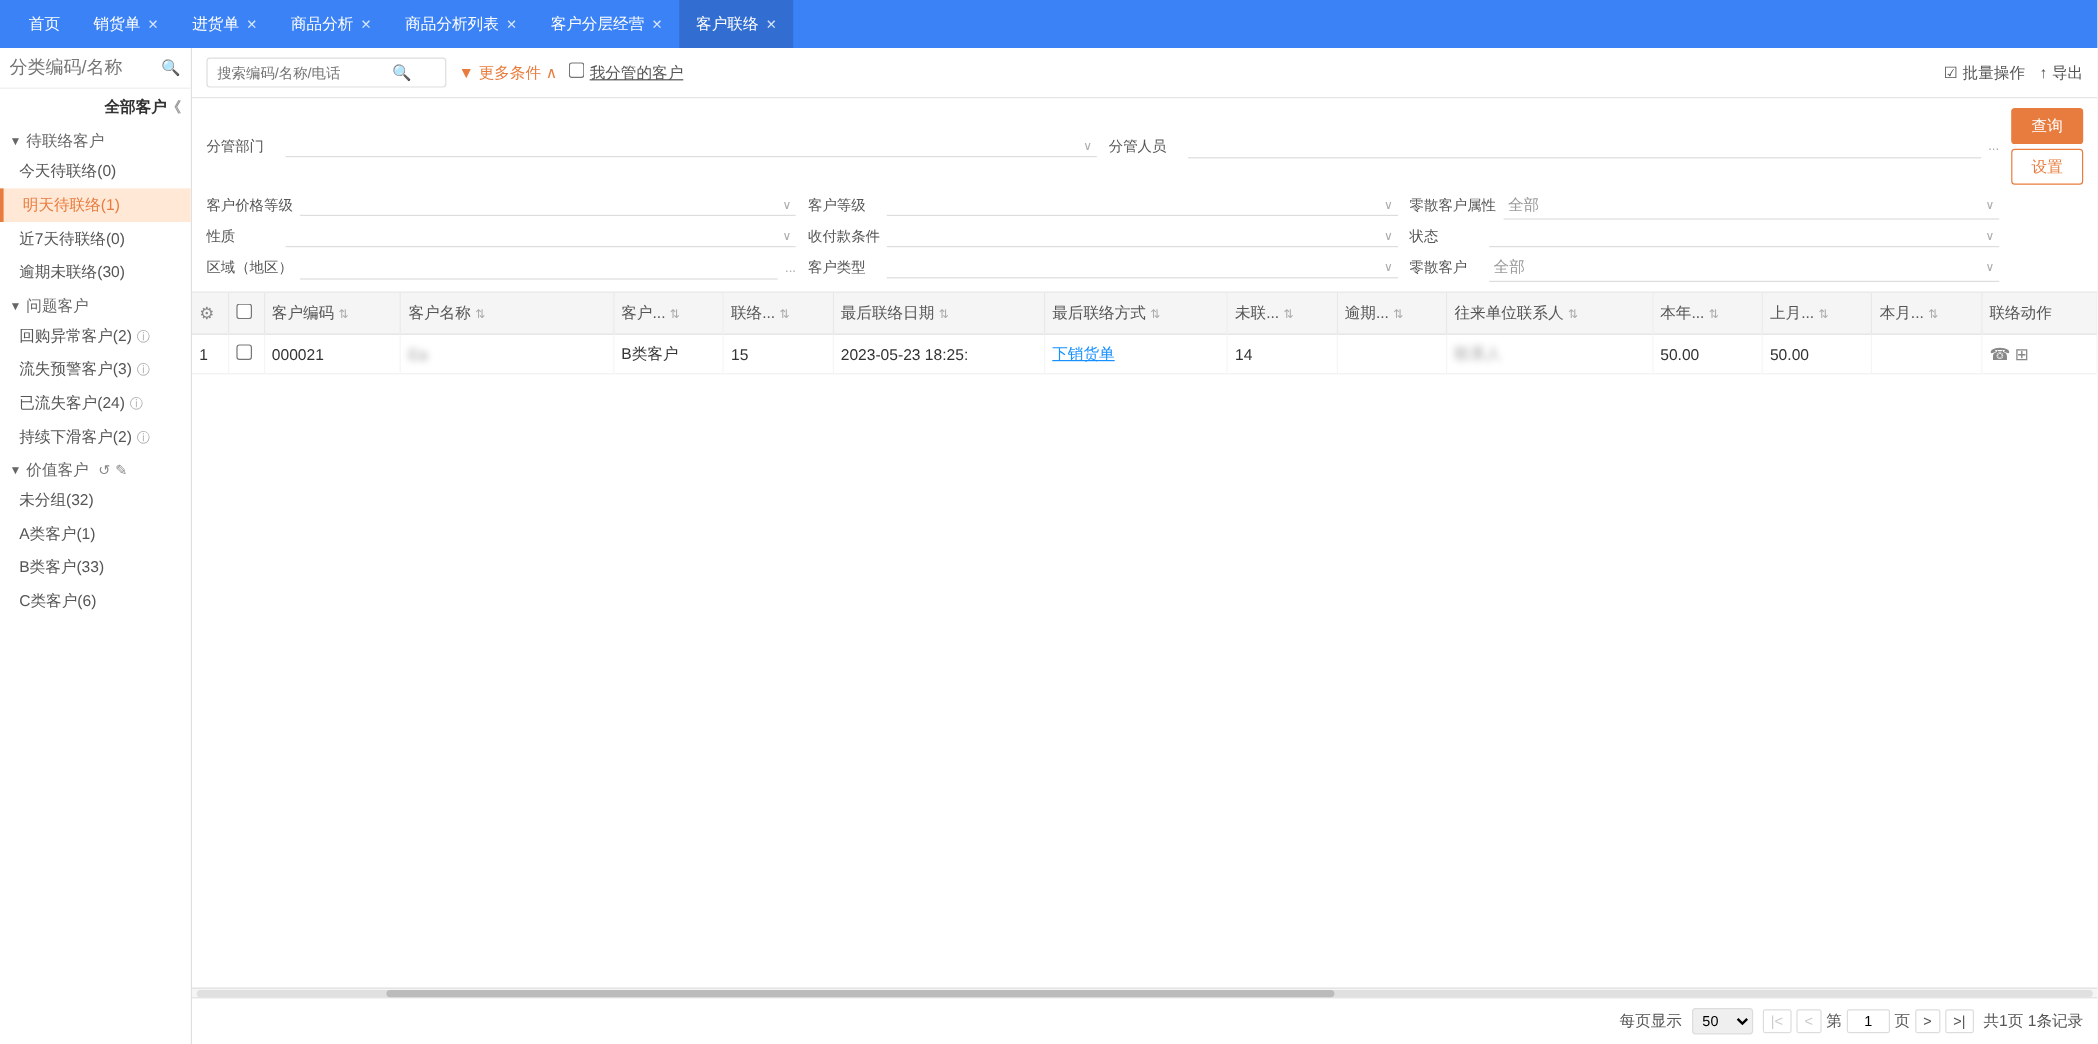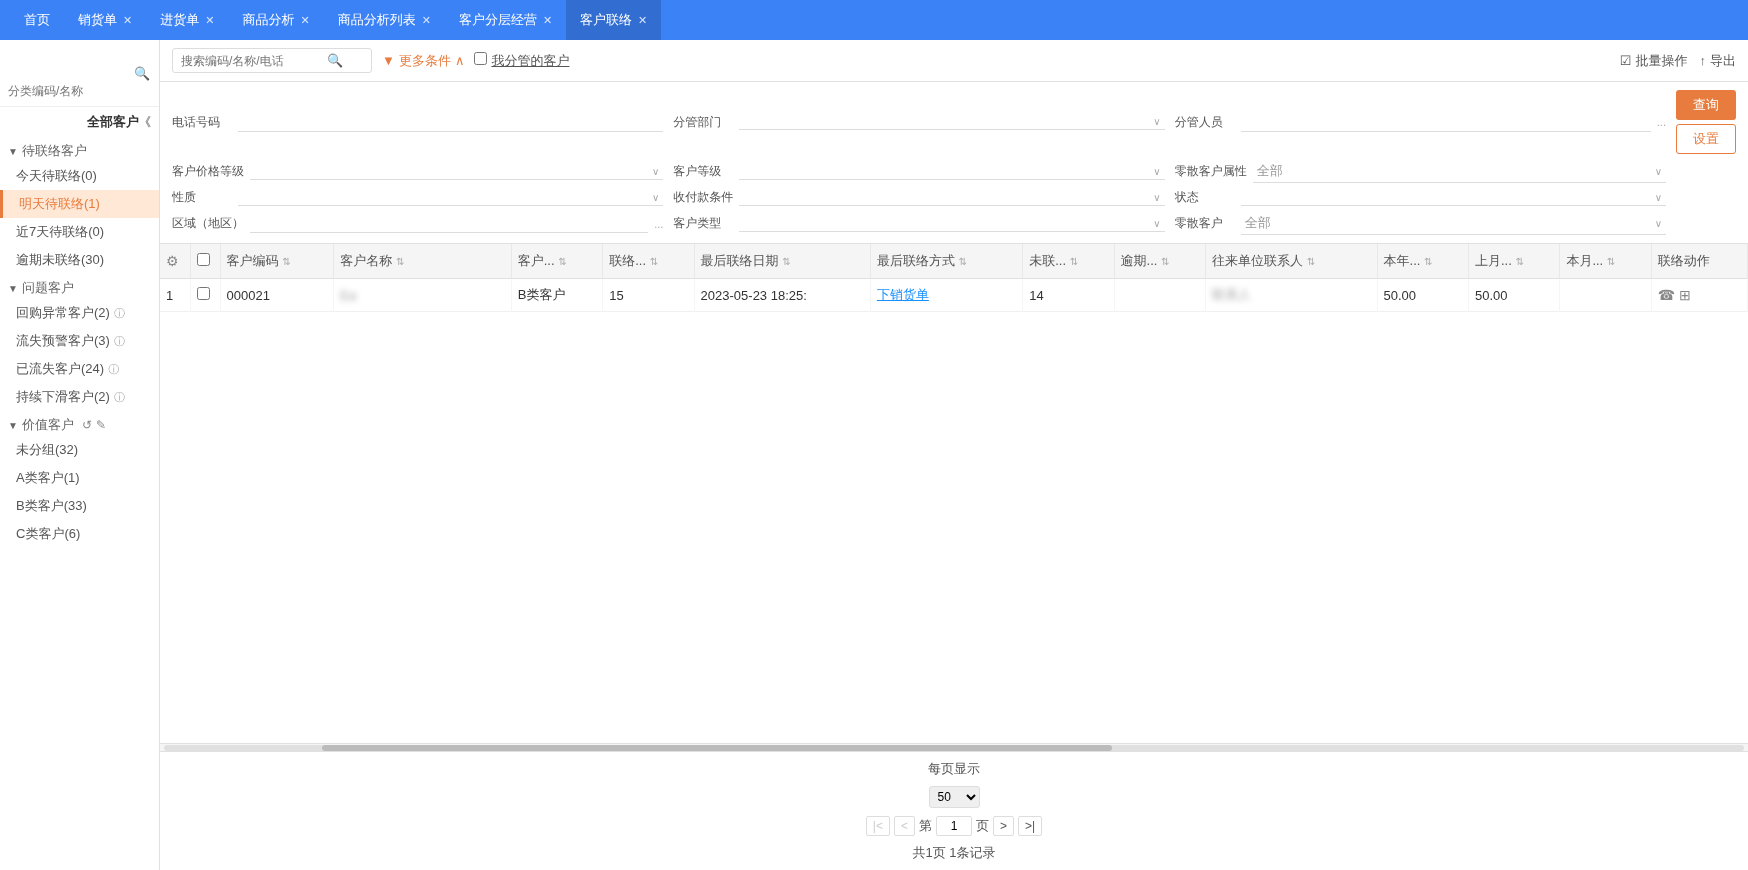--- a/index.html
+++ b/index.html
@@ -51,24 +51,23 @@
     .sidebar-search {
       display: flex;
       align-items: center;
       padding: 8px;
       border-bottom: 1px solid #eee;
       gap: 4px;
     }
     .sidebar-search input {
       border: none;
       outline: none;
-      font-size: 12px;
+      font-size: 15px;
       color: #4c1d95;
       width: 100%;
-      margin-top: 36px;
     }
     .sidebar-search .search-icon { color: #999; cursor: pointer; font-size: 13px; }
     .sidebar-section-header {
       display: flex;
       align-items: center;
       justify-content: flex-end;
       padding: 6px 8px;
       font-weight: bold;
       font-size: 12px;
       color: #333;
@@ -279,21 +278,20 @@
     .table-footer {
       display: flex;
       align-items: center;
       justify-content: flex-end;
       padding: 8px 12px;
       border-top: 1px solid #e0e0e0;
       background: #fff;
       gap: 8px;
       font-size: 12px;
       color: #555;
-      flex-direction: column;
     }
     .page-size-select {
       border: 1px solid #ddd;
       padding: 2px 4px;
       font-size: 12px;
       border-radius: 3px;
       cursor: pointer;
     }
     .pagination {
       display: flex;
@@ -478,24 +476,20 @@
         <div class="export-btn">
           <span>↑</span>
           <span>导出</span>
         </div>
       </div>
     </div>
 
     <div class="advanced-filter">
 
       <div class="filter-row">
-        <div class="filter-field">
-          <label>电话号码</label>
-          <input class="field-input" type="text" style="">
-        </div>
         <div class="filter-field">
           <label>分管部门</label>
           <div class="select-wrap">
             <span></span>
               <span class="chevron">∨</span>
           </div>
         </div>
         <div class="filter-field">
           <label>分管人员</label>
           <input class="field-input" type="text" style="">

